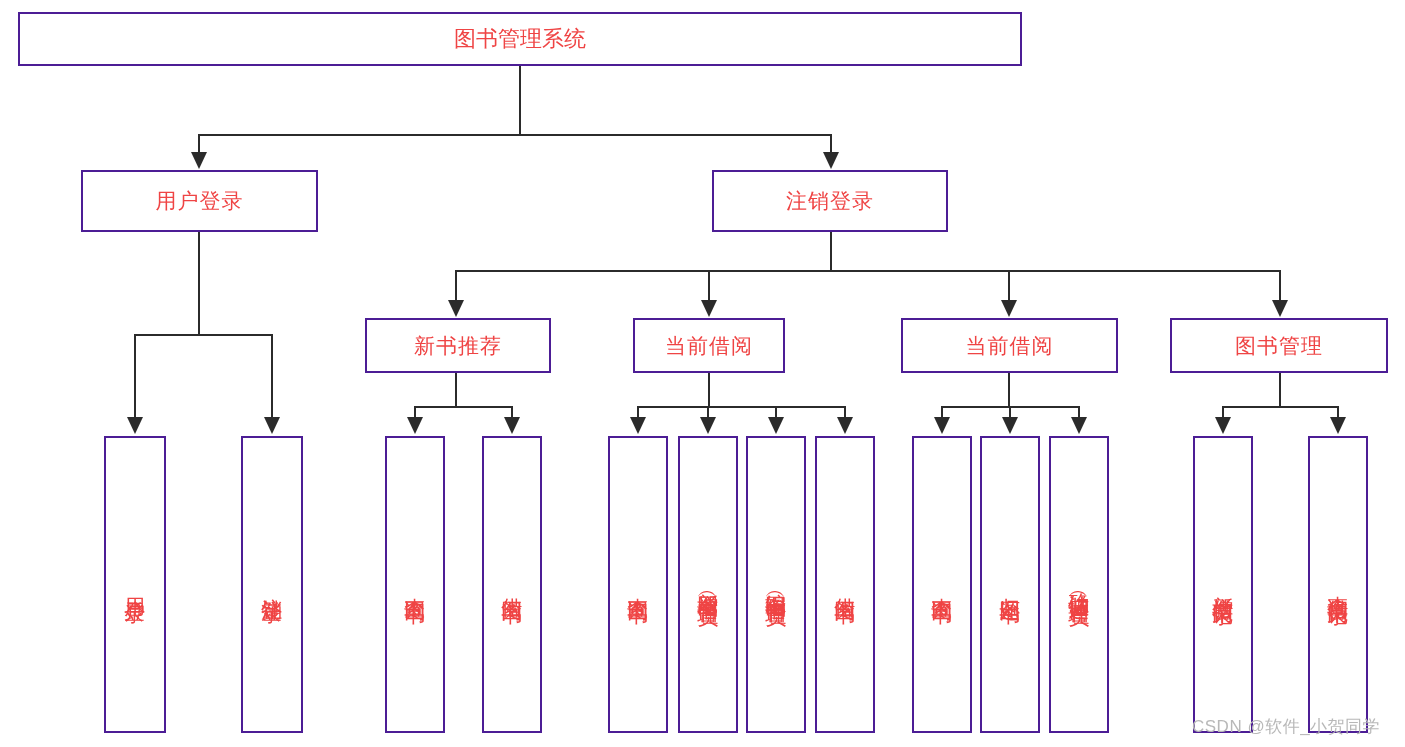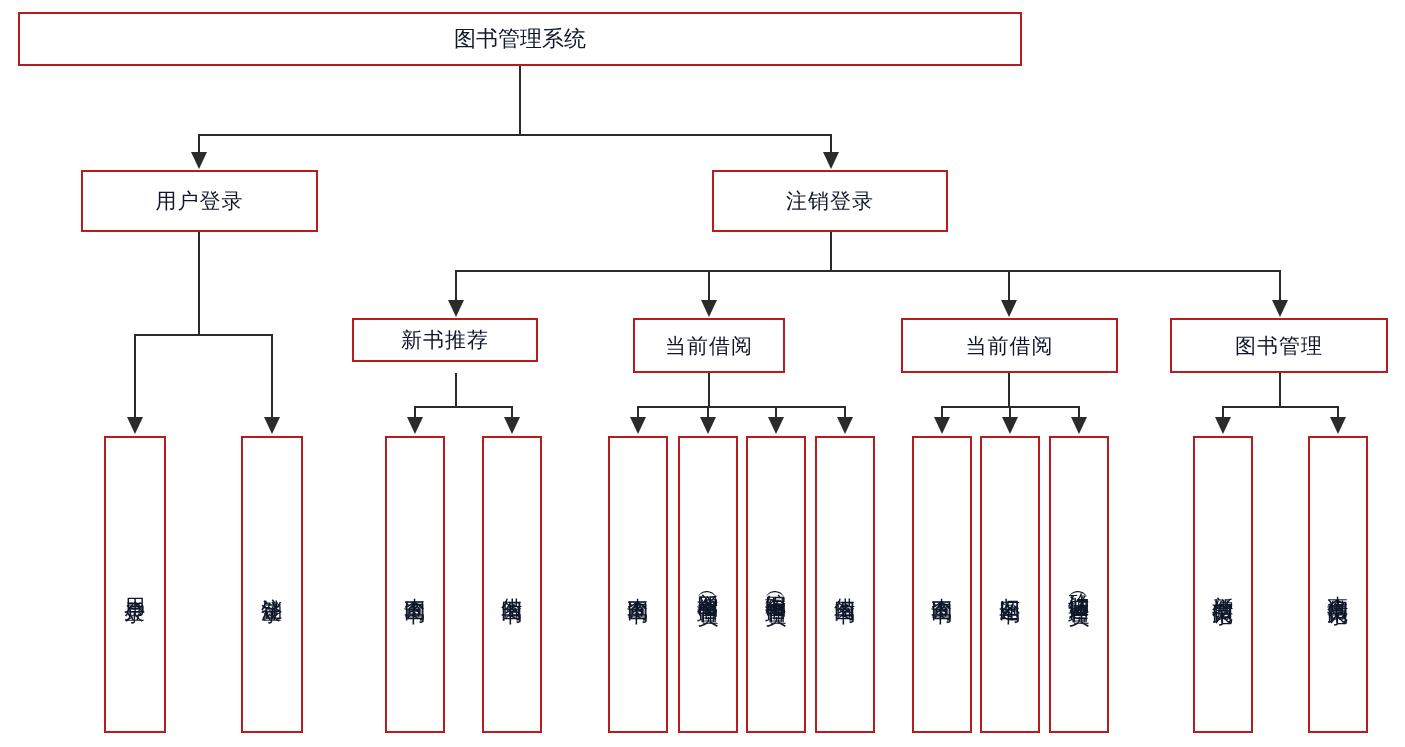--- a/index.html
+++ b/index.html
@@ -13,26 +13,26 @@
   #canvas {
     position: relative;
     width: 1405px;
     height: 747px;
     background: #ffffff;
     overflow: hidden;
   }
   .node {
     position: absolute;
     box-sizing: border-box;
-    border: 2px solid #b91c1c;
+    border: 2px solid #4c1d95;
     background: #ffffff;
     display: flex;
     align-items: center;
     justify-content: center;
-    color: #0f172a;
+    color: #ef4444;
   }
   .node.h {
     font-size: 21px;
     letter-spacing: 1px;
   }
   .node.root {
     font-size: 22px;
   }
   .node.v {
     writing-mode: vertical-rl;
@@ -117,21 +117,21 @@
 
   <div class="edge v" style="left:455px; top:270px; width:2px; height:32px;"></div>
   <div class="arrow" style="left:448px; top:300px;"></div>
   <div class="edge v" style="left:708px; top:270px; width:2px; height:32px;"></div>
   <div class="arrow" style="left:701px; top:300px;"></div>
   <div class="edge v" style="left:1008px; top:270px; width:2px; height:32px;"></div>
   <div class="arrow" style="left:1001px; top:300px;"></div>
   <div class="edge v" style="left:1279px; top:270px; width:2px; height:32px;"></div>
   <div class="arrow" style="left:1272px; top:300px;"></div>
 
-  <div class="node h" style="left:352px; top:318px; width:186px; height:44px;">
+  <div class="node h" style="left:365px; top:318px; width:186px; height:55px;">
     <span>新书推荐</span>
   </div>
   <div class="node h" style="left:633px; top:318px; width:152px; height:55px;">
     <span>当前借阅</span>
   </div>
   <div class="node h" style="left:901px; top:318px; width:217px; height:55px;">
     <span>当前借阅</span>
   </div>
   <div class="node h" style="left:1170px; top:318px; width:218px; height:55px;">
     <span>图书管理</span>
@@ -201,14 +201,15 @@
   <div class="edge v" style="left:1337px; top:406px; width:2px; height:13px;"></div>
   <div class="arrow" style="left:1330px; top:417px;"></div>
 
   <div class="node v" style="left:1193px; top:436px; width:60px; height:297px;">
     <span class="vtext">新增借阅记录</span>
   </div>
   <div class="node v" style="left:1308px; top:436px; width:60px; height:297px;">
     <span class="vtext">查询借阅记录</span>
   </div>
 
+  <div class="watermark" style="left:1192px; top:715px;">CSDN @软件_小贺同学</div>
 
 </div>
 
 </body></html>

